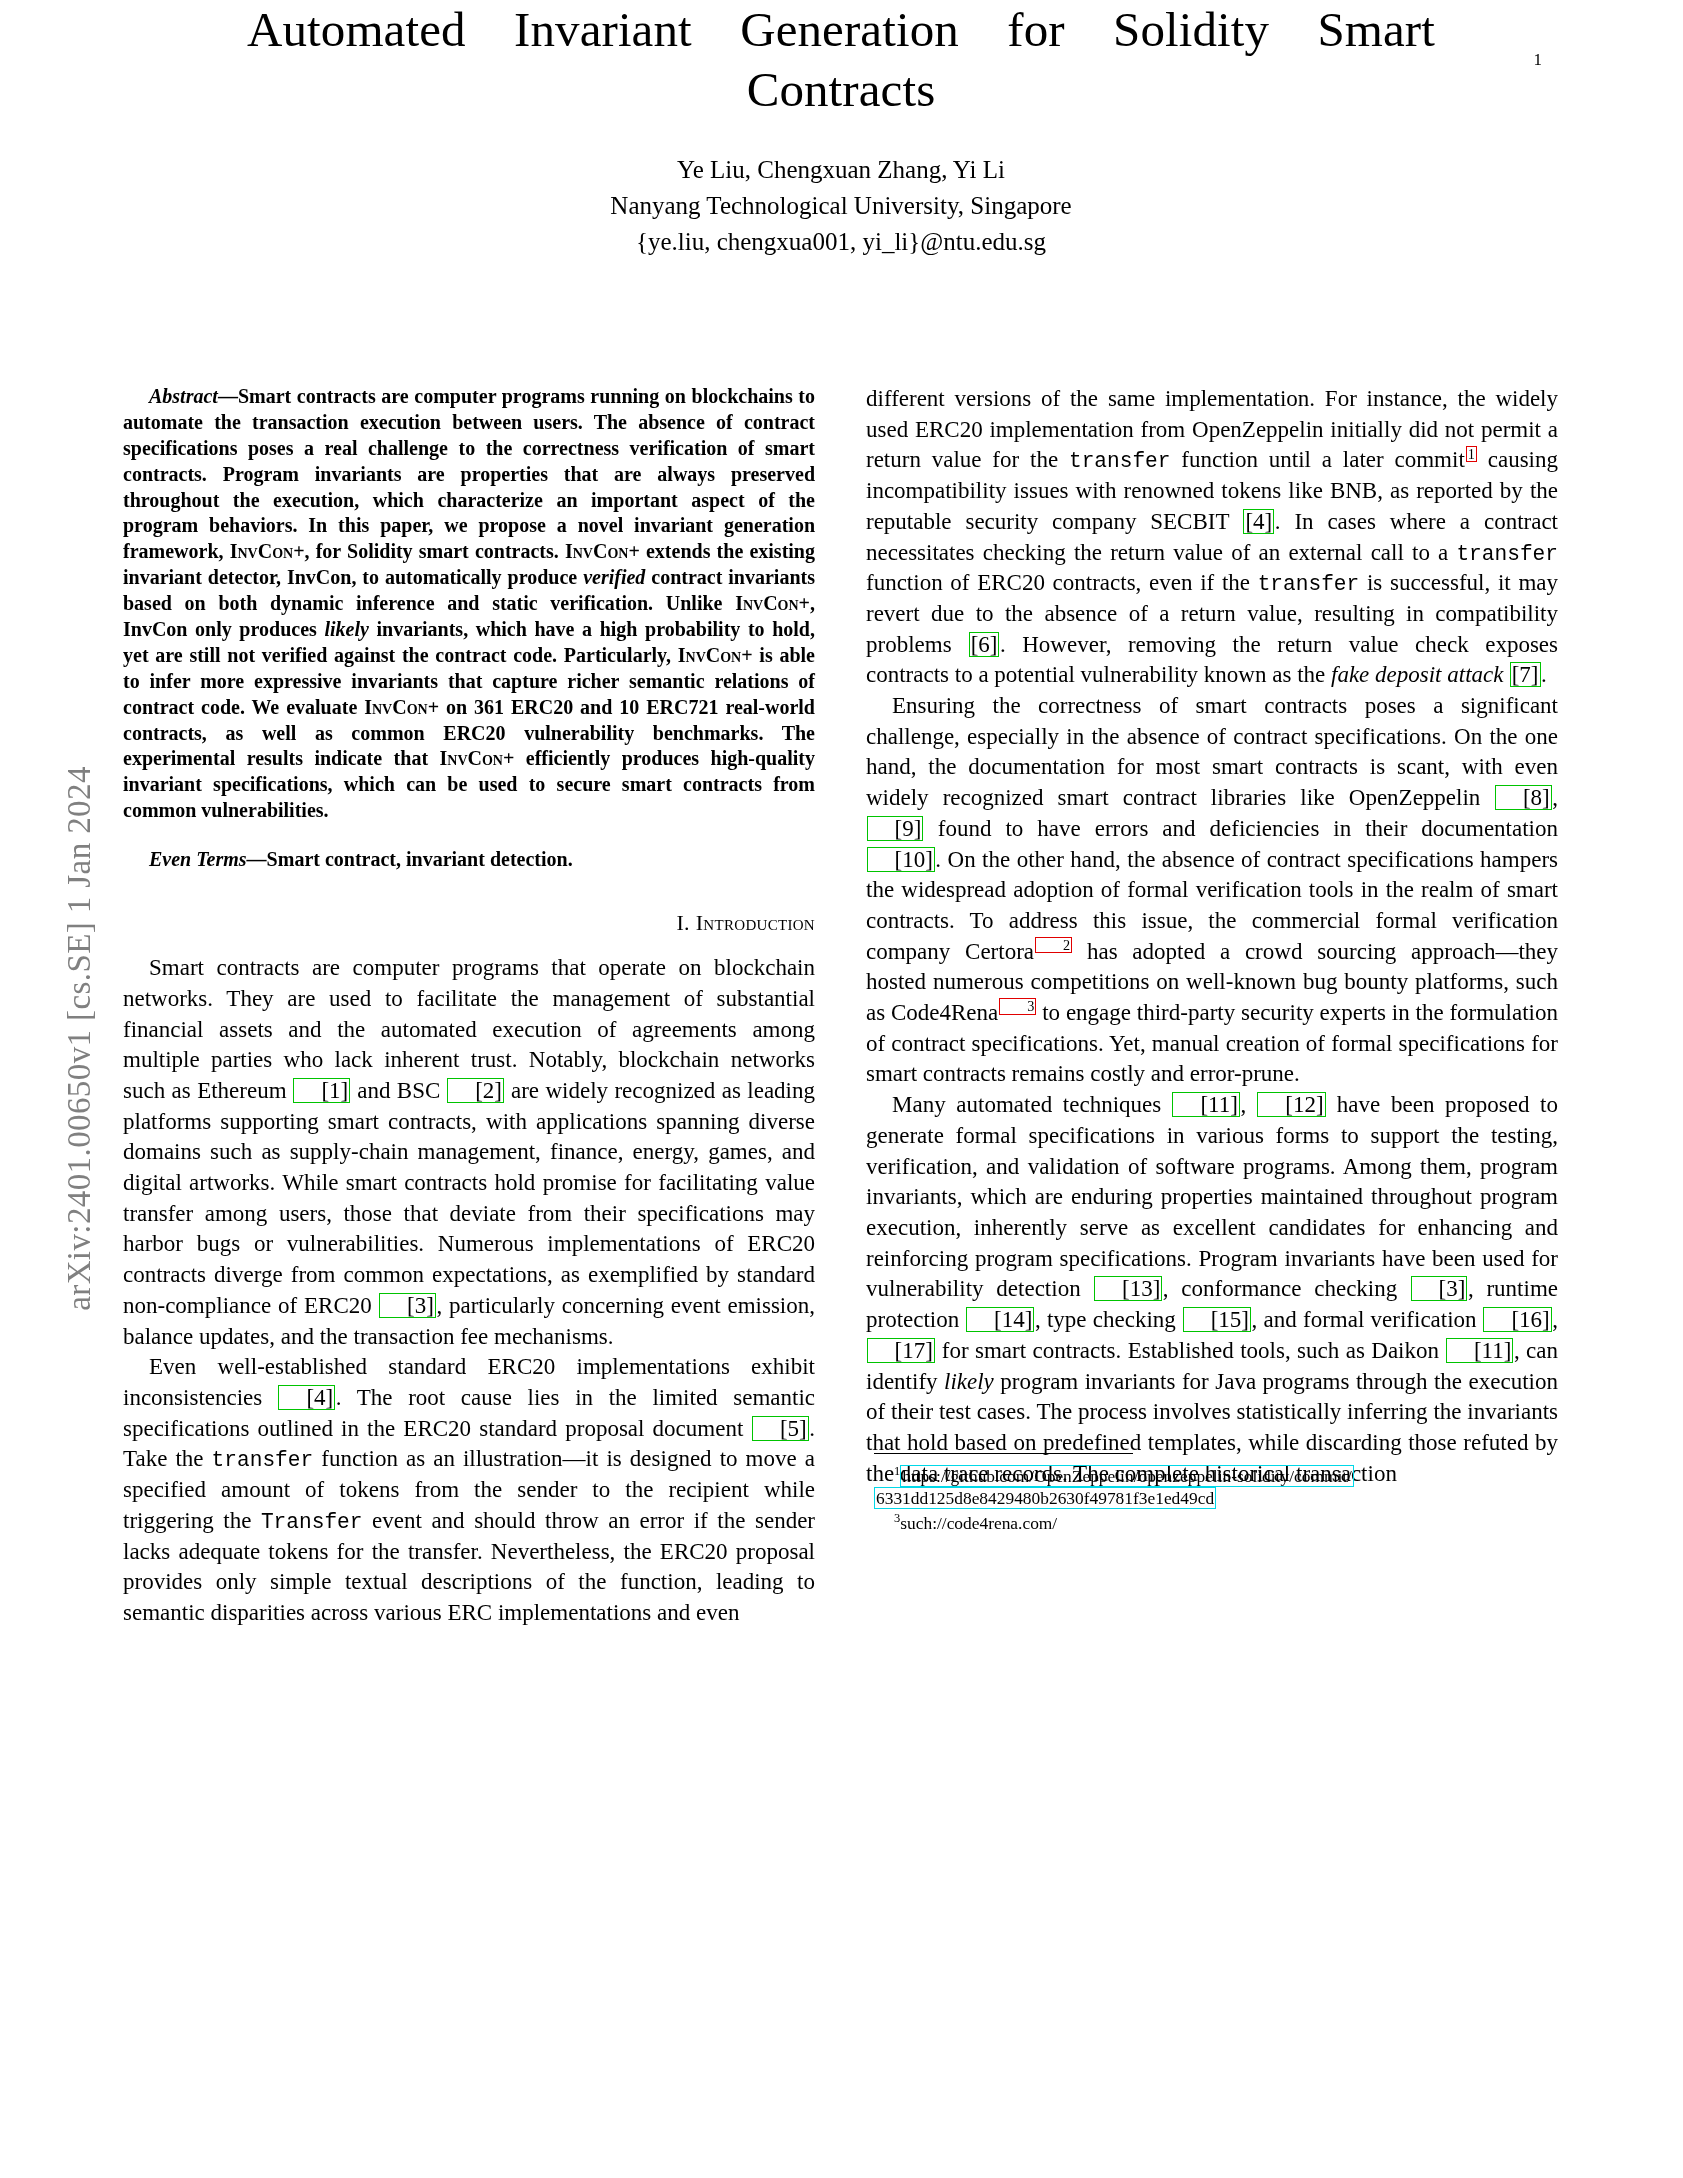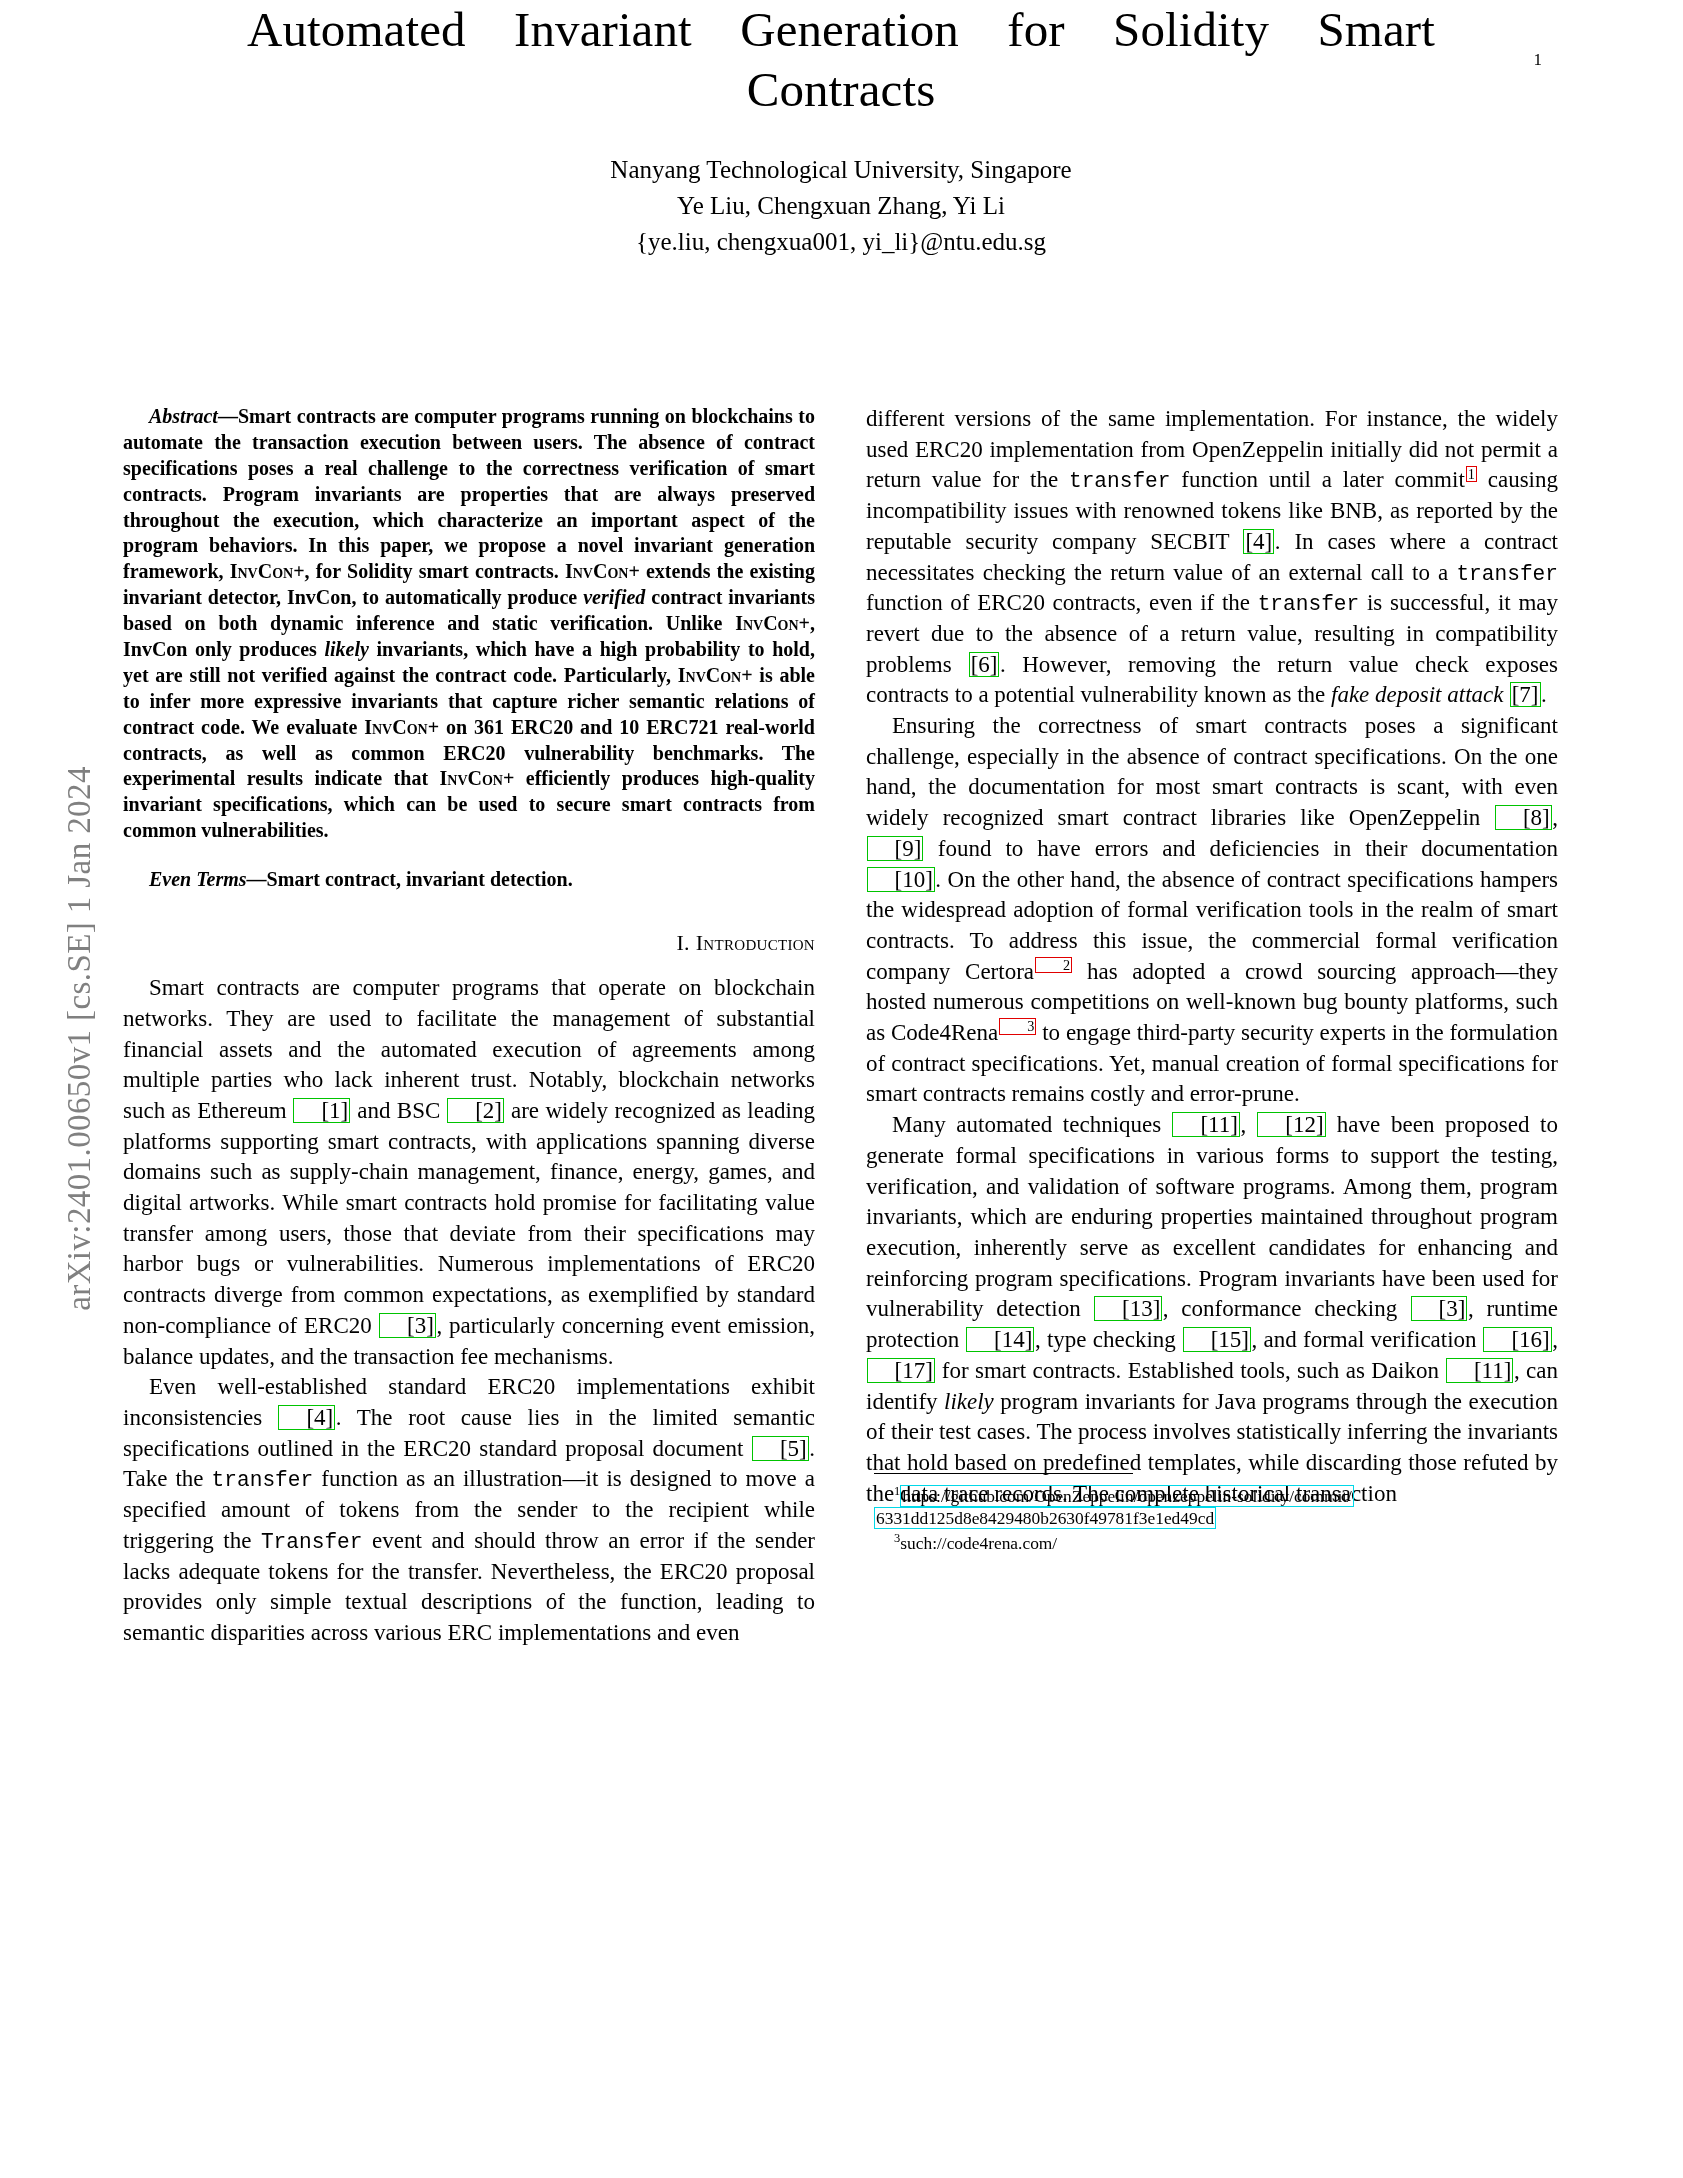--- a/index.html
+++ b/index.html
@@ -75,21 +75,20 @@
     position: absolute;
     top: 384px;
     left: 0;
     width: 1436px;
     display: flex;
     gap: 51px;
   }
   .col {
     width: 692px;
     position: relative;
-    margin-top: 20px;
   }
   p {
     margin: 0;
     text-align: justify;
     hyphens: none;
   }
   .body-p {
     font-size: 23px;
     line-height: 1.335;
     text-indent: 26px;
@@ -183,22 +182,22 @@
 
 <div id="arxiv-stamp">arXiv:2401.00650v1  [cs.SE]  1 Jan 2024</div>
 
 <div id="page-number">1</div>
 
 <div id="page">
 
   <div id="title-block">
     <h1 id="paper-title">Automated Invariant Generation for Solidity Smart Contracts</h1>
     <div id="authors-block">
+      <span class="author-line">Ye Liu, Chengxuan Zhang, Yi Li</span>
       <span class="author-line">Nanyang Technological University, Singapore</span>
-      <span class="author-line">Ye Liu, Chengxuan Zhang, Yi Li</span>
       <span class="author-line">{ye.liu, chengxua001, yi_li}@ntu.edu.sg</span>
     </div>
   </div>
 
   <div id="columns">
 
     <div class="col">
 
       <p id="abstract"><span class="lead">Abstract</span><span>—</span><span>Smart contracts are computer programs running on blockchains to automate the transaction execution between users. The absence of contract specifications poses a real challenge to the correctness verification of smart contracts. Program invariants are properties that are always preserved throughout the execution, which characterize an important aspect of the program behaviors. In this paper, we propose a novel invariant generation framework, </span><span class="smallcaps">InvCon+</span><span>, for Solidity smart contracts. </span><span class="smallcaps">InvCon+</span><span> extends the existing invariant detector, InvCon, to automatically produce </span><span class="it">verified</span><span> contract invariants based on both dynamic inference and static verification. Unlike </span><span class="smallcaps">InvCon+</span><span>, InvCon only produces </span><span class="it">likely</span><span> invariants, which have a high probability to hold, yet are still not verified against the contract code. Particularly, </span><span class="smallcaps">InvCon+</span><span> is able to infer more expressive invariants that capture richer semantic relations of contract code. We evaluate </span><span class="smallcaps">InvCon+</span><span> on 361 ERC20 and 10 ERC721 real-world contracts, as well as common ERC20 vulnerability benchmarks. The experimental results indicate that </span><span class="smallcaps">InvCon+</span><span> efficiently produces high-quality invariant specifications, which can be used to secure smart contracts from common vulnerabilities.</span></p>
 

